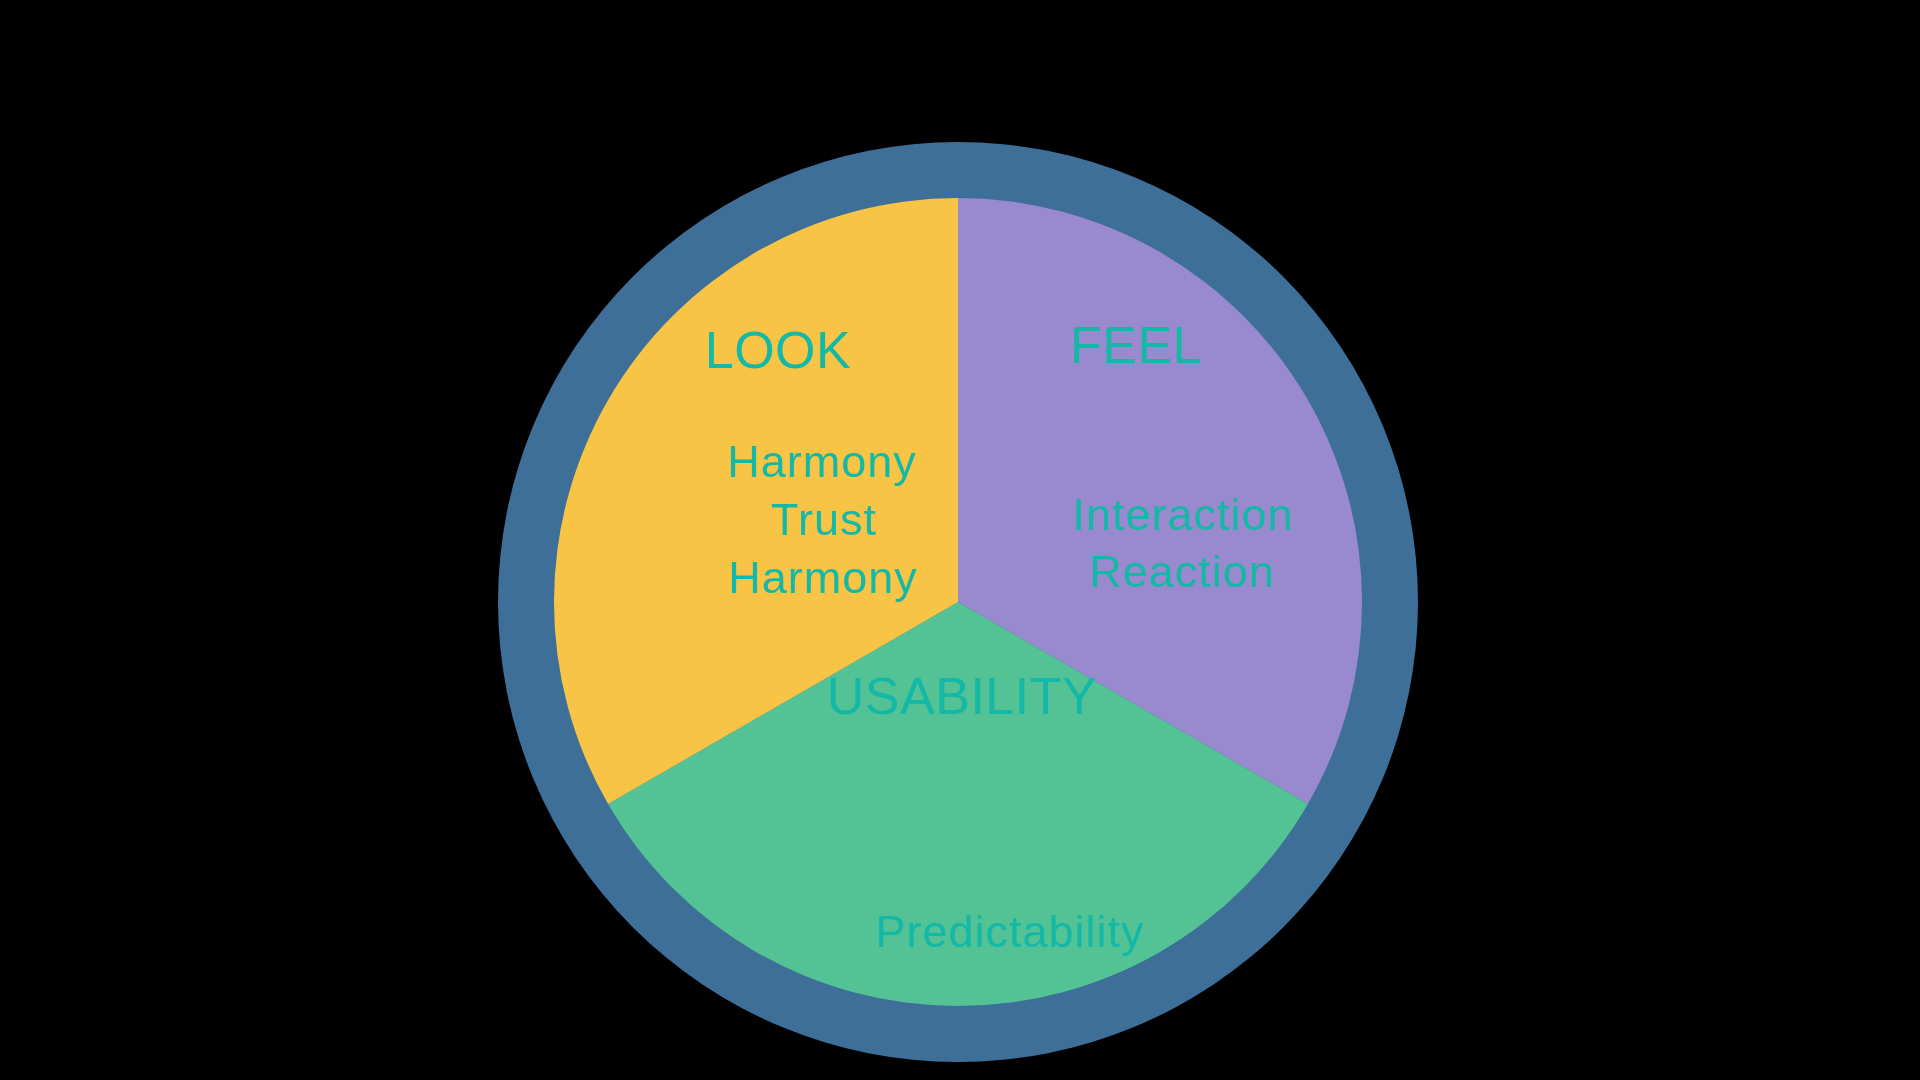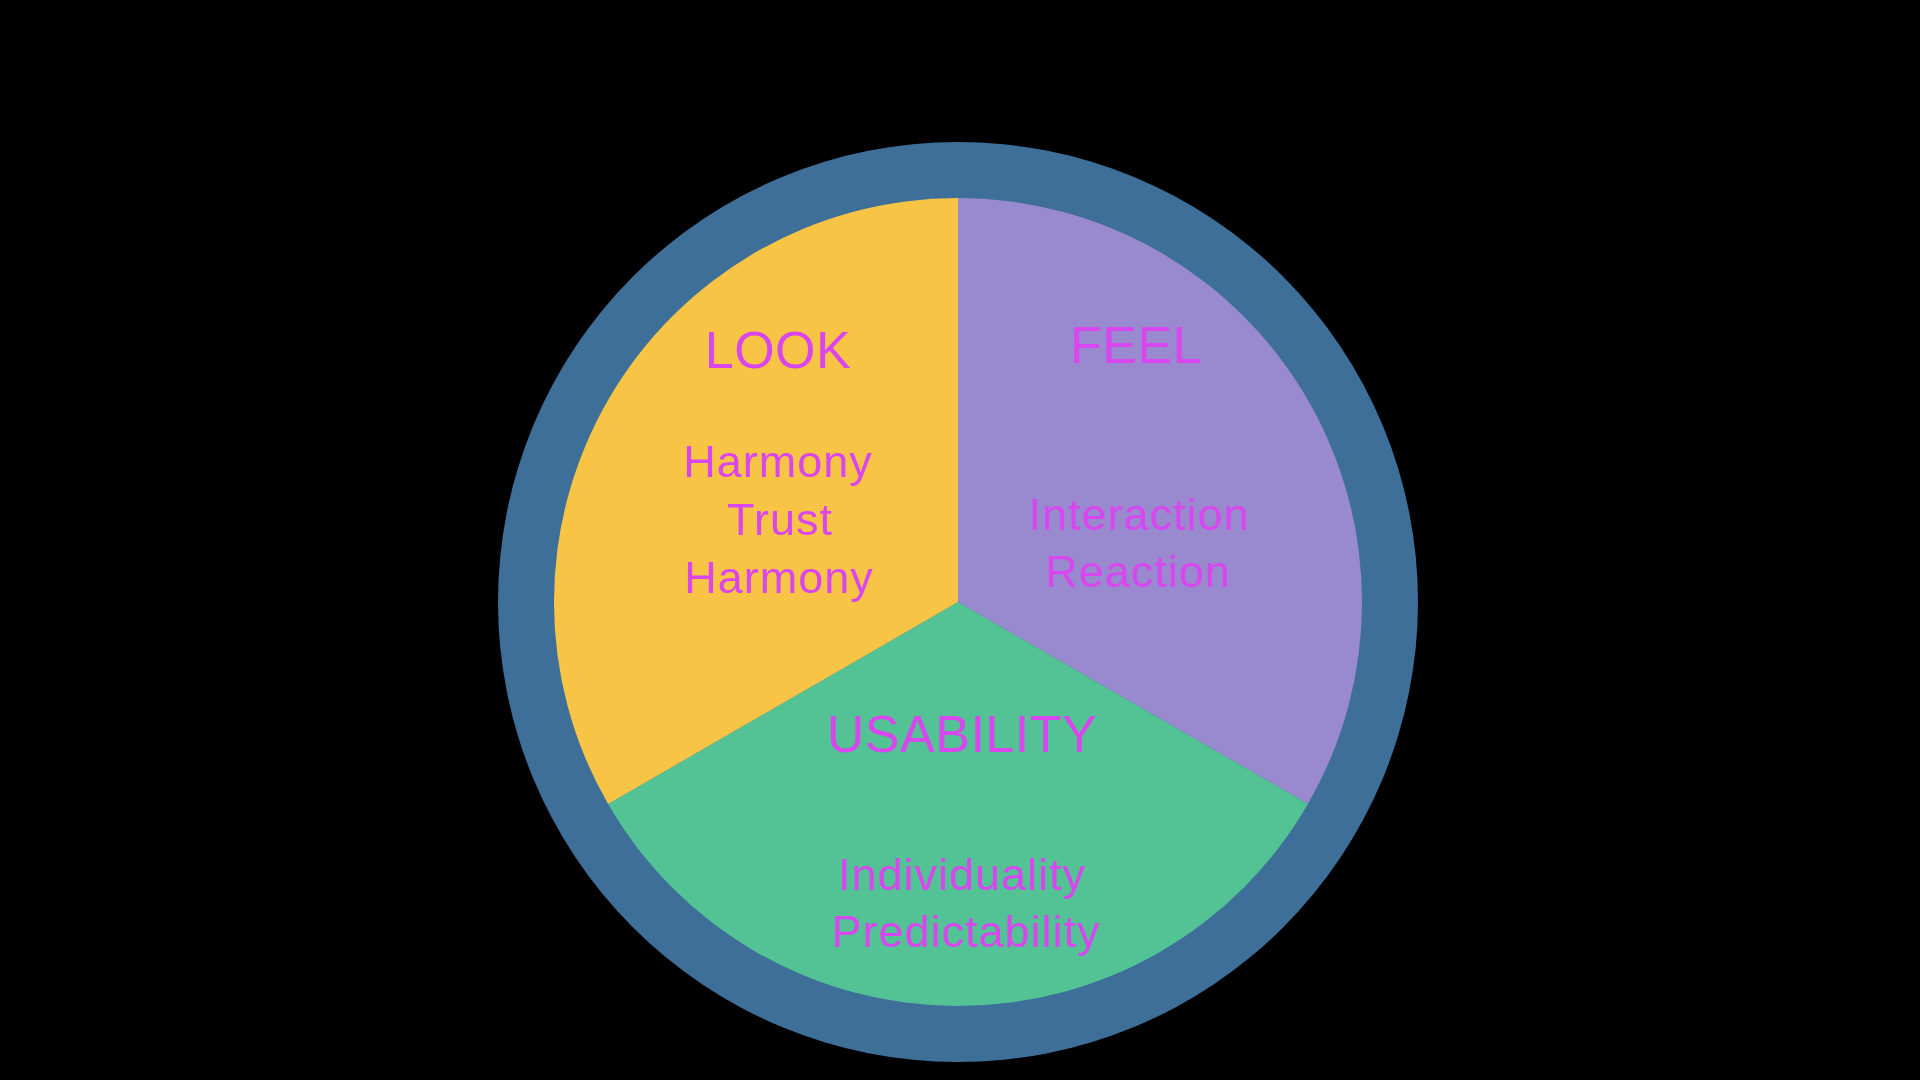--- a/index.html
+++ b/index.html
@@ -16,32 +16,33 @@
     font-family: "Liberation Sans", "DejaVu Sans", sans-serif;
   }
   .pie-svg {
     position: absolute;
     left: 0;
     top: 0;
   }
   .label {
     position: absolute;
     transform: translateX(-50%);
-    color: #d946ef;
+    color: #14b8a6;
     white-space: nowrap;
     line-height: 1.15;
     text-align: center;
   }
   .label.header {
     font-size: 52px;
     letter-spacing: 0.5px;
   }
   .label.item {
     font-size: 45px;
     letter-spacing: 1px;
+    margin-left: 44px;
   }
 </style>
 </head>
 <body>
 
 <div class="stage">
 
   <svg class="pie-svg" width="1920" height="1080" viewBox="0 0 1920 1080">
     <circle cx="958" cy="602" r="460" fill="#3D6F99"></circle>
     <path d="M 958 602 L 958 198 A 404 404 0 0 1 1307.9 804 Z" fill="#998ACF"></path>
@@ -51,17 +52,16 @@
 
   <div class="label header" style="left:778px; top:321px">LOOK</div>
   <div class="label item" style="left:778px; top:436px">Harmony</div>
   <div class="label item" style="left:780px; top:494px">Trust</div>
   <div class="label item" style="left:779px; top:552px">Harmony</div>
 
   <div class="label header" style="left:1136px; top:316px">FEEL</div>
   <div class="label item" style="left:1138px; top:546px">Reaction</div>
   <div class="label item" style="left:1139px; top:489px">Interaction</div>
 
-  <div class="label header" style="left:962px; top:705px">USABILITY</div>
-  <div class="label item" style="left:962px; top:849px">Individuality</div>
+  <div class="label header" style="left:962px; top:667px">USABILITY</div>
   <div class="label item" style="left:966px; top:906px">Predictability</div>
 
 </div>
 
 </body></html>

